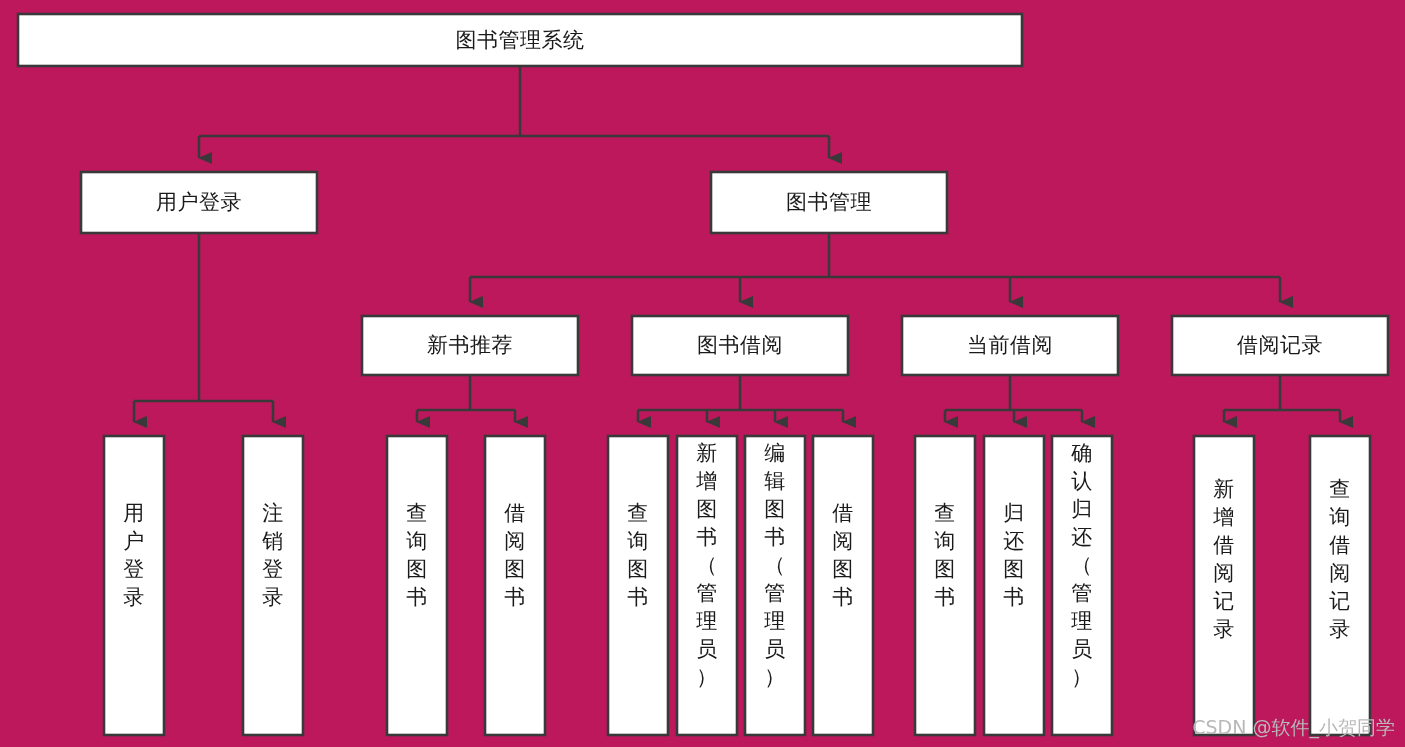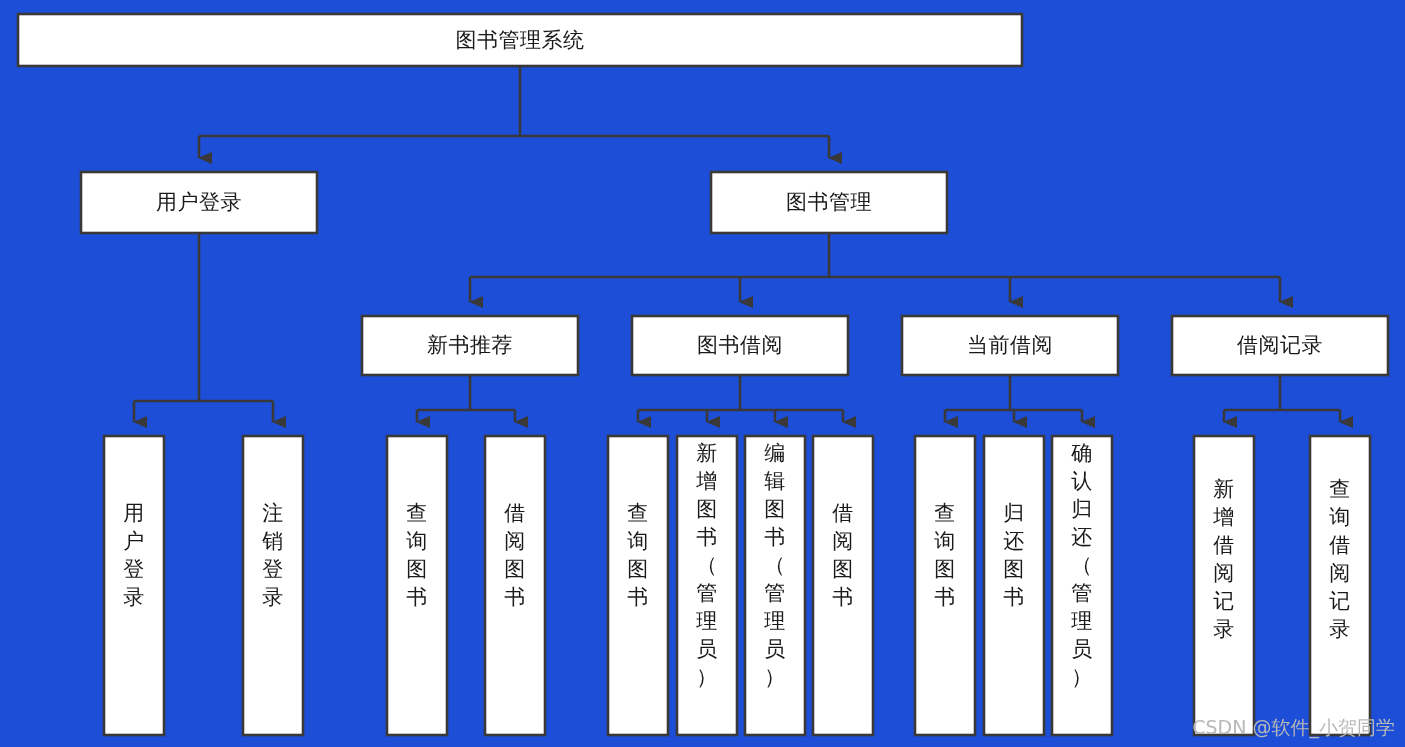--- a/index.html
+++ b/index.html
@@ -11,21 +11,21 @@
   body {
     width: 1405px;
     height: 747px;
     overflow: hidden;
     font-family: "DejaVu Sans", "Liberation Sans", sans-serif;
   }
   #diagram-root {
     position: relative;
     width: 1405px;
     height: 747px;
-    background: #1d4ed8;
+    background: #be185d;
   }
   svg#tree-svg {
     position: absolute;
     left: 0;
     top: 0;
     width: 1405px;
     height: 747px;
     display: block;
   }
   .node-box {

